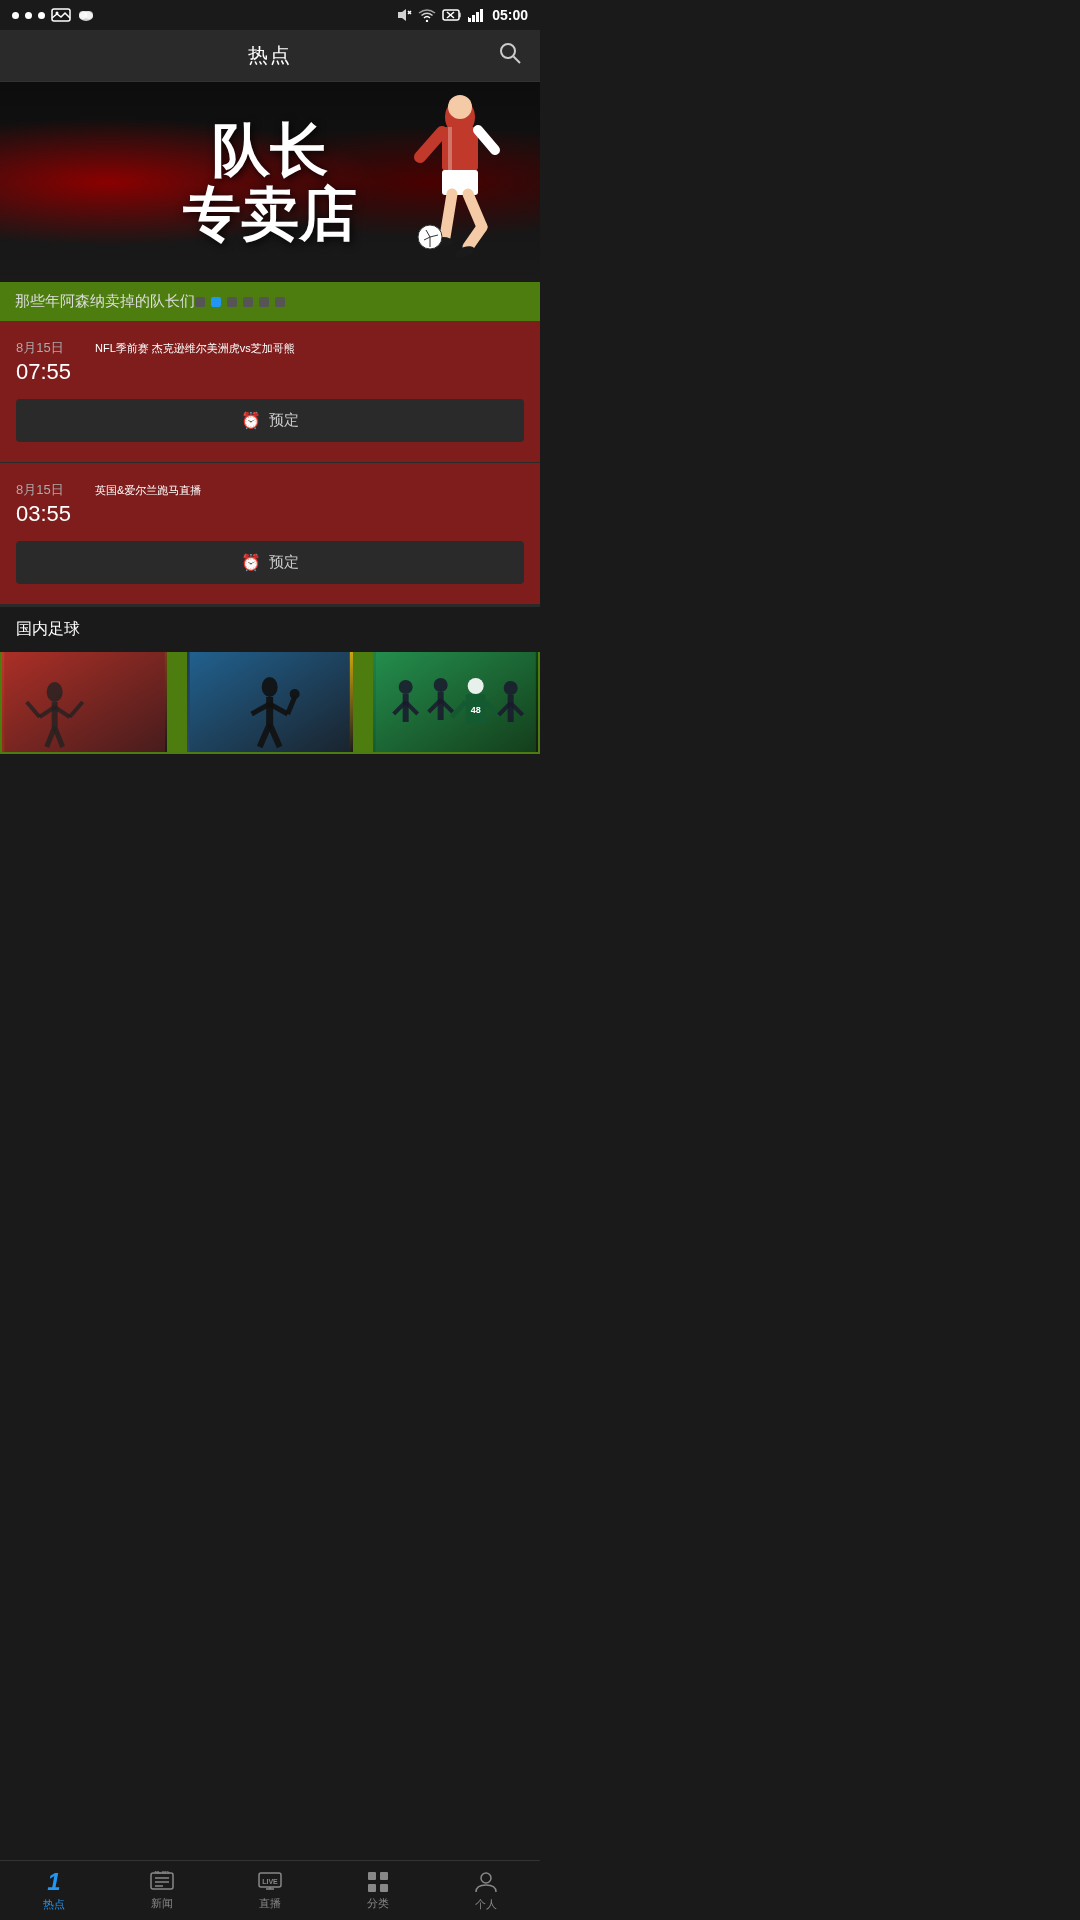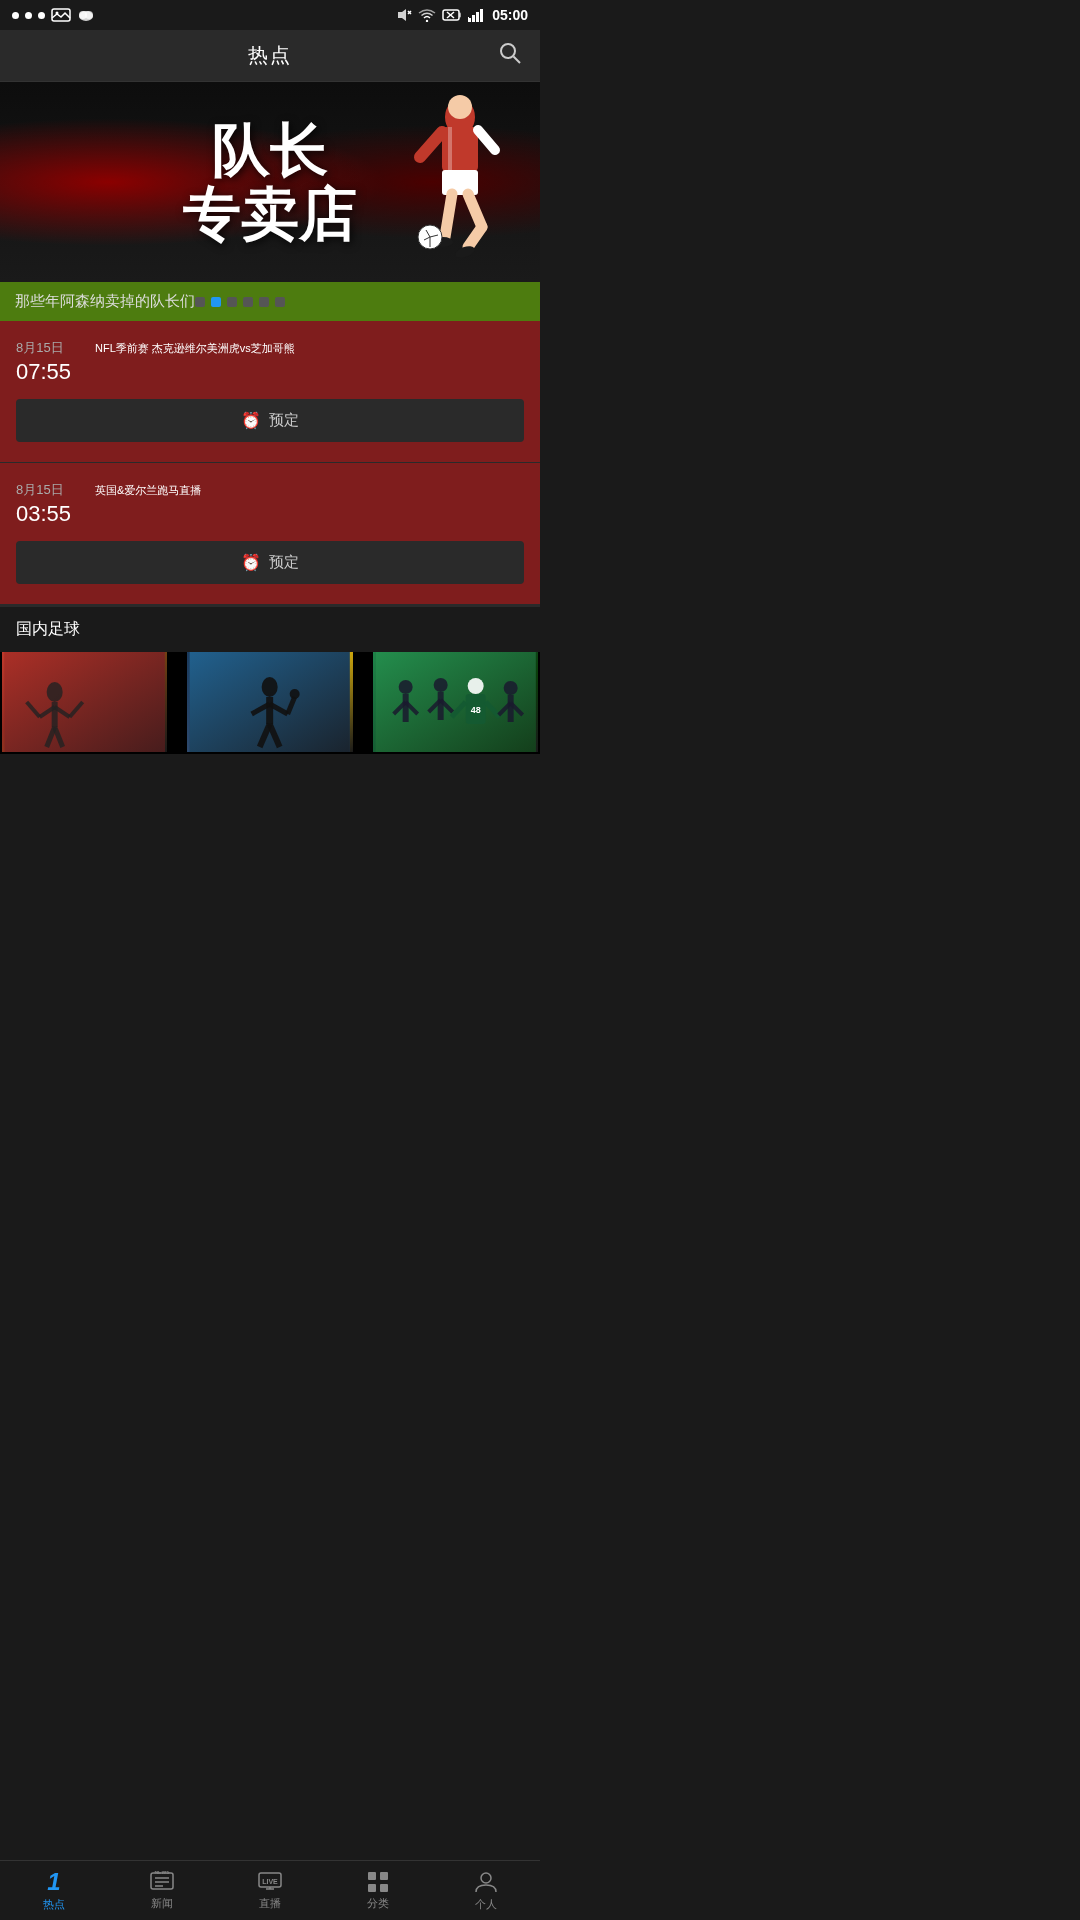--- a/index.html
+++ b/index.html
@@ -209,21 +209,21 @@
       color: #ffffff;
       border-top: 2px solid #2a2a2a;
     }
 
     
     .image-grid {
       display: grid;
       grid-template-columns: 1fr 1fr 1fr;
       gap: 20px;
       padding: 0 2px 2px 2px;
-      background: #000000;
+      background: #4d7c0f;
     }
     .image-card {
       background: #2a2a2a;
       height: 100px;
       overflow: hidden;
       position: relative;
     }
     
     .img-soccer-1 {
       background: linear-gradient(135deg, #c0392b 0%, #922b21 30%, #784212 60%, #1a1a1a 100%);

